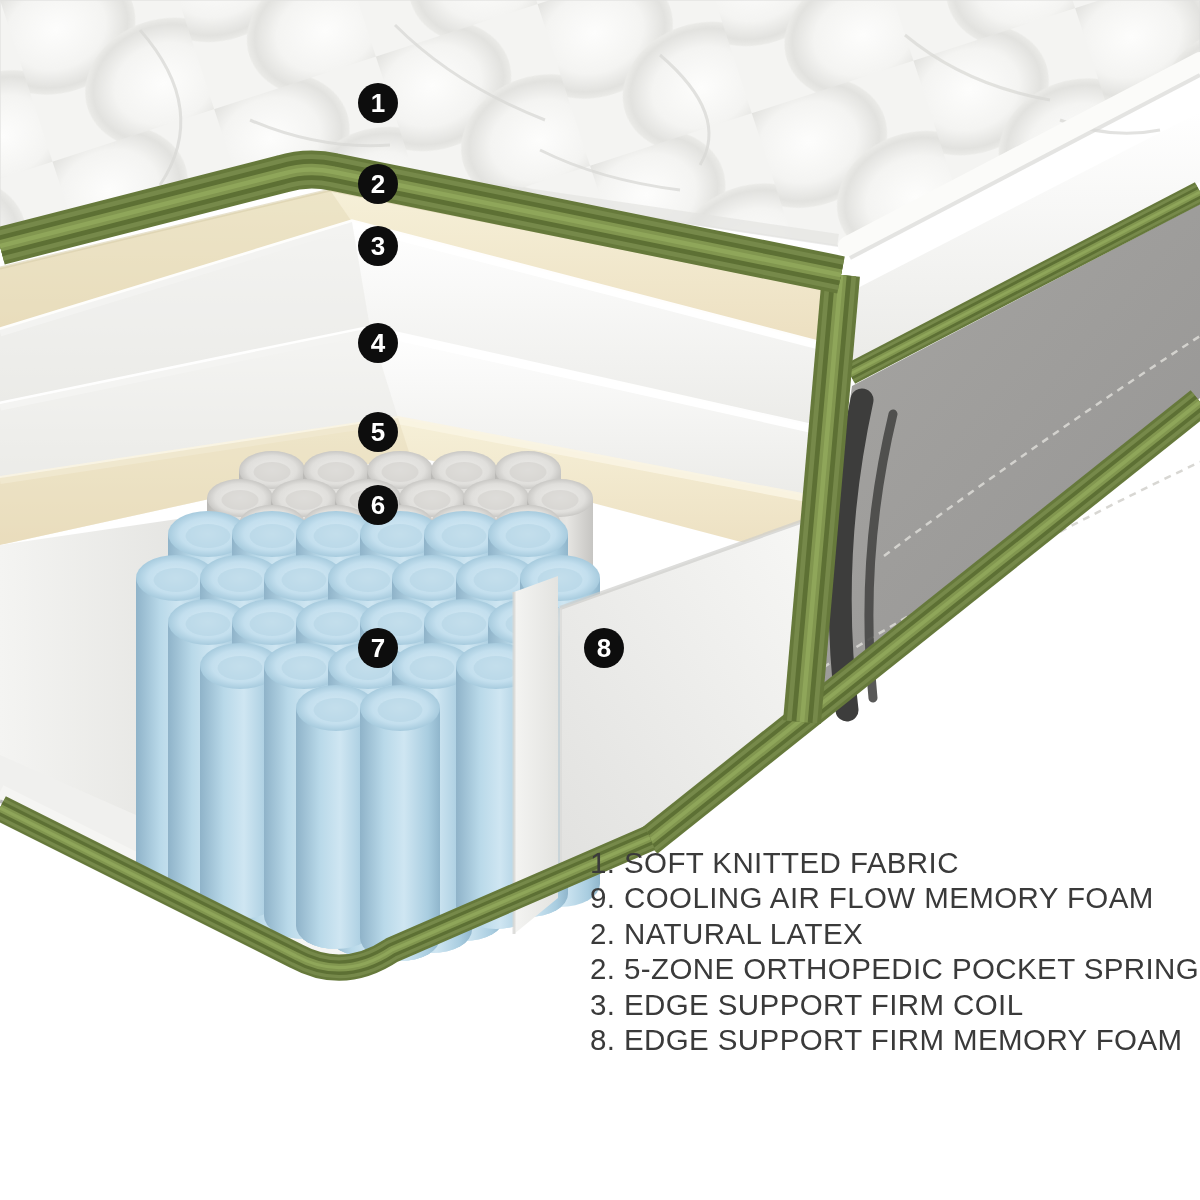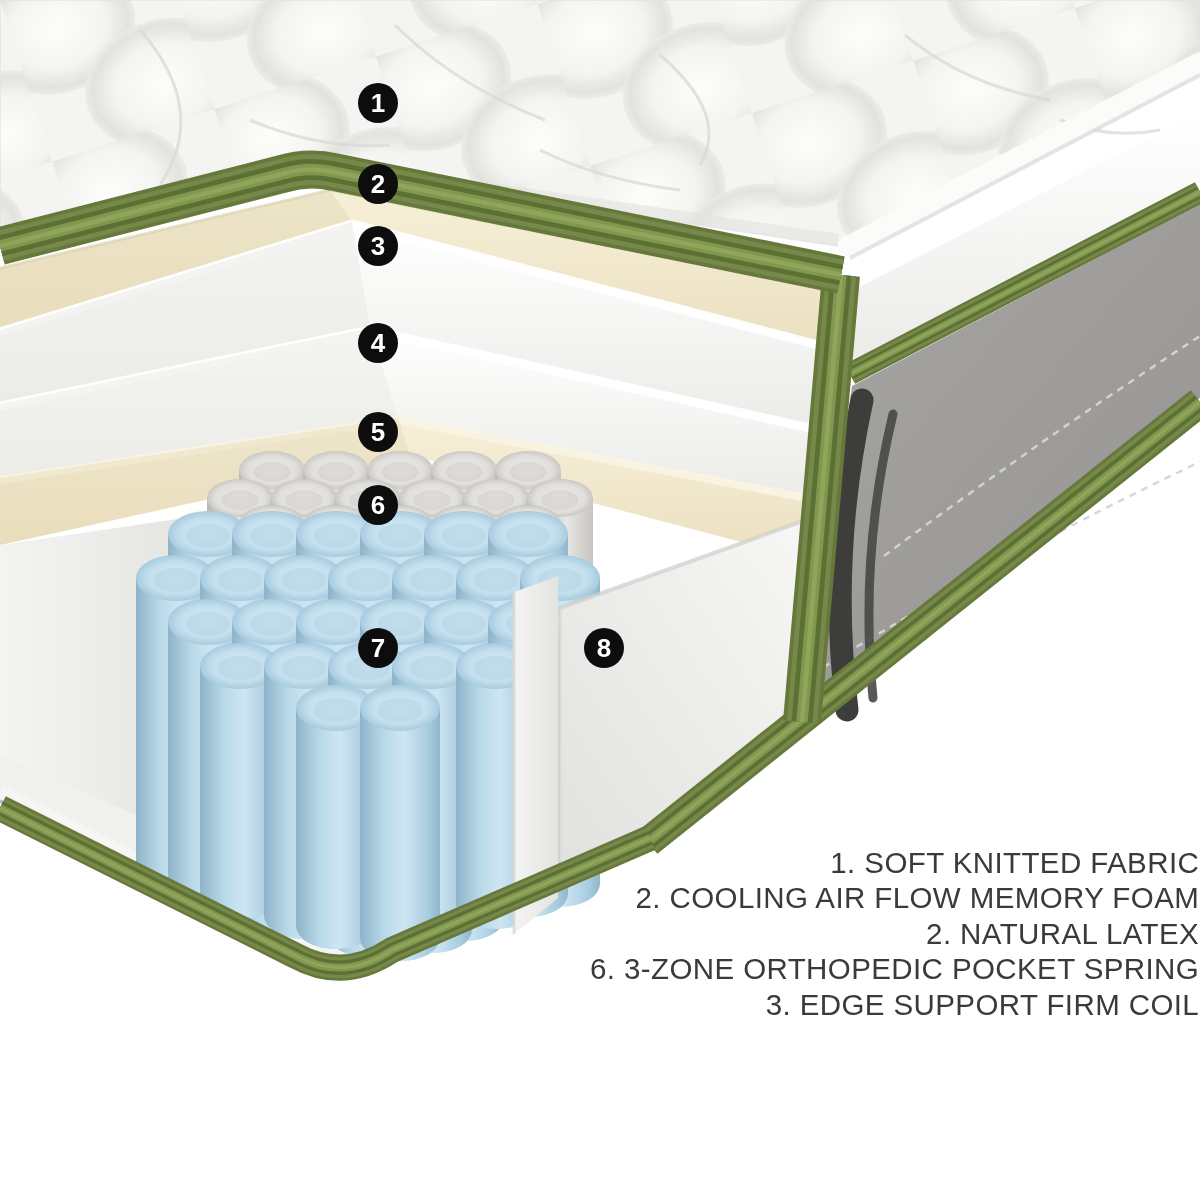--- a/index.html
+++ b/index.html
@@ -5,21 +5,21 @@
   html,body{margin:0;padding:0;background:#ffffff;}
   .stage{position:relative;width:1200px;height:1200px;overflow:hidden;background:#fff;
          font-family:"Liberation Sans", sans-serif;}
   .stage svg{position:absolute;left:0;top:0;}
   .callout{position:absolute;width:40px;height:40px;border-radius:50%;background:#0d0d0d;
            display:flex;align-items:center;justify-content:center;
            color:#ffffff;font-size:26px;font-weight:bold;line-height:1;
            transform:translate(-50%,-50%);}
   .legend{position:absolute;left:590px;top:845px;color:#3a3a3a;
           font-size:29.5px;line-height:35.4px;letter-spacing:0.4px;white-space:nowrap;}
-  .legend div{height:35.4px;text-align:right;}
+  .legend div{height:35.4px;}
 </style>
 </head>
 <body>
 
 <div class="stage">
 <svg width="1200" height="1200" viewBox="0 0 1200 1200">
   <defs>
     <radialGradient id="tuft">
       <stop offset="0" stop-color="#fdfdfc"></stop>
       <stop offset="0.62" stop-color="#f4f4f2"></stop>
@@ -322,18 +322,19 @@
       <div class="callout" style="left: 378px; top: 246px;">3</div>
       <div class="callout" style="left: 378px; top: 343px;">4</div>
       <div class="callout" style="left: 378px; top: 432px;">5</div>
       <div class="callout" style="left: 378px; top: 505px;">6</div>
       <div class="callout" style="left: 378px; top: 648px;">7</div>
       <div class="callout" style="left: 604px; top: 648px;">8</div>
     </div>
 
 <div class="legend" id="legend">
       <div>1. SOFT KNITTED FABRIC</div>
-      <div>2. COOLING AIR FLOW MEMORY FOAM</div>
+      <div>9. COOLING AIR FLOW MEMORY FOAM</div>
       <div>2. NATURAL LATEX</div>
-      <div>6. 3-ZONE ORTHOPEDIC POCKET SPRING</div>
+      <div>2. 5-ZONE ORTHOPEDIC POCKET SPRING</div>
       <div>3. EDGE SUPPORT FIRM COIL</div>
+      <div>8. EDGE SUPPORT FIRM MEMORY FOAM</div>
     </div>
 </div>
 
 </body></html>

